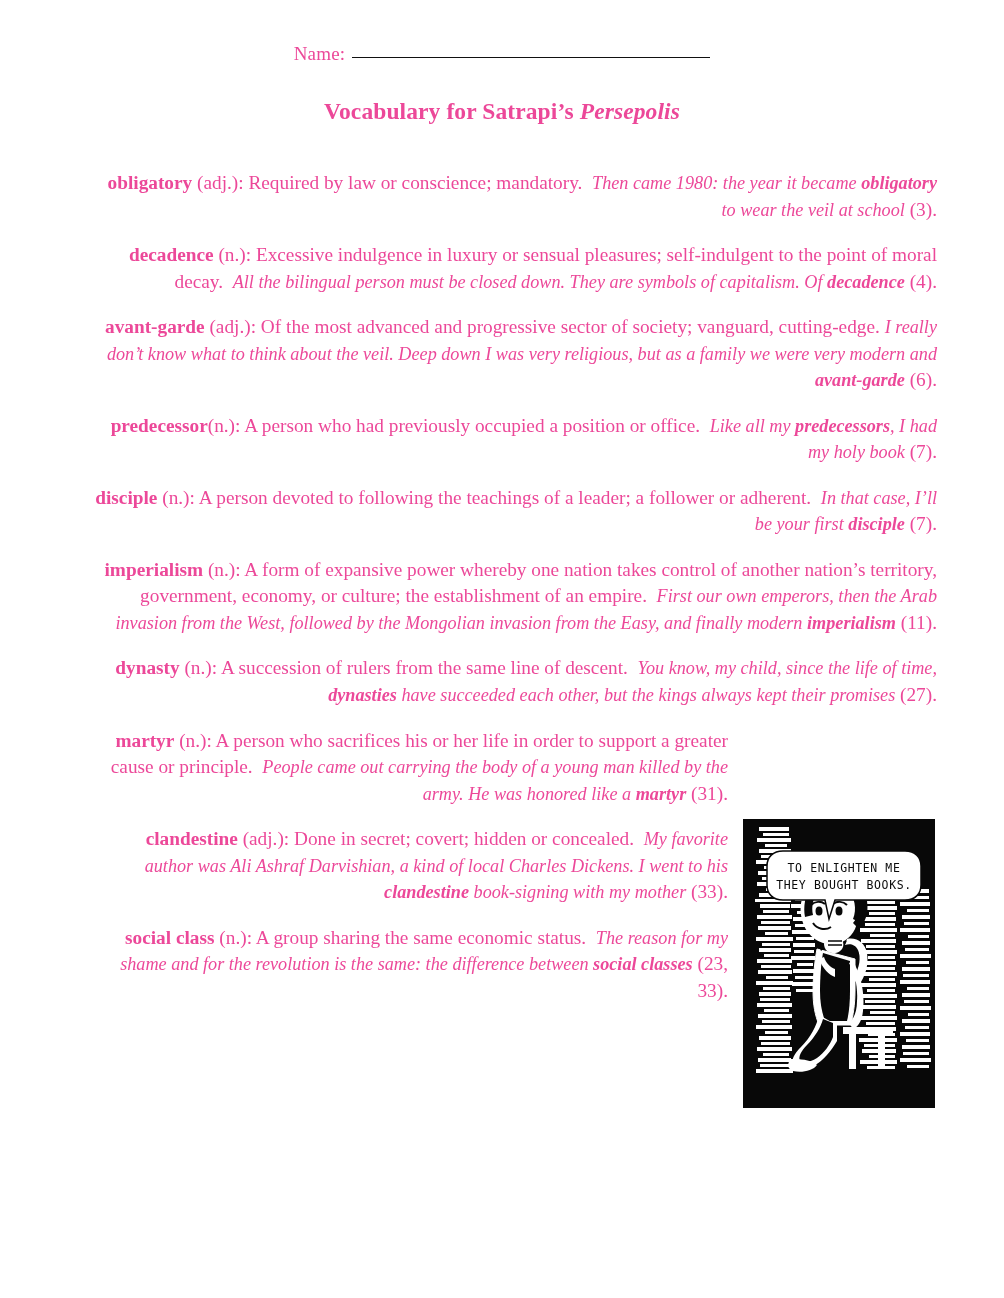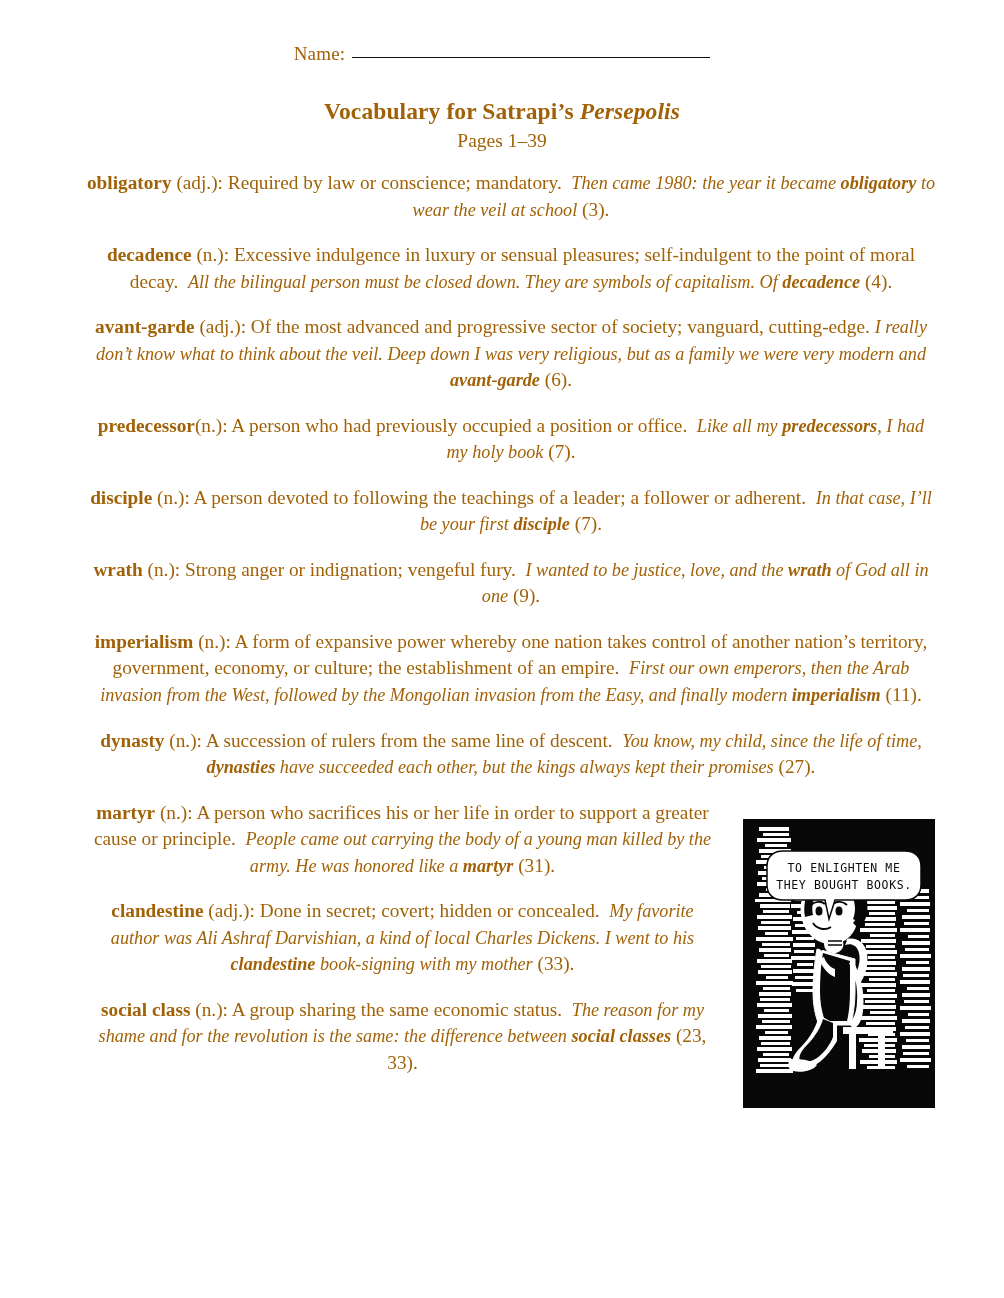--- a/index.html
+++ b/index.html
@@ -7,21 +7,21 @@
     margin: 0;
     padding: 0;
     background: #ffffff;
   }
   .page {
     position: relative;
     width: 1004px;
     height: 1298px;
     background: #ffffff;
     font-family: "Liberation Serif", "DejaVu Serif", serif;
-    color: #a16207;
+    color: #ec4899;
     overflow: hidden;
     box-sizing: border-box;
   }
 
   
   .name-line {
     position: absolute;
     top: 43px;
     left: 0;
     width: 1004px;
@@ -65,22 +65,22 @@
   
   .body-area {
     position: absolute;
     top: 170px;
     left: 85px;
     width: 852px;
   }
   .entry {
     font-size: 19.3px;
     line-height: 1.375;
-    margin: 0 0 19px 0;
-    text-align: center;
+    margin: 0 0 19px 8px;
+    text-align: right;
   }
   .entry:last-child { margin-bottom: 0; }
   .term {
     font-weight: bold;
     font-style: normal;
   }
   .pos { font-style: normal; }
   .definition { font-style: normal; }
   .quote {
     font-style: italic;
@@ -111,21 +111,20 @@
 <body>
 
 <div class="page">
 
   <div class="name-line">
     <span class="name-label">Name:</span><span class="name-rule"></span>
   </div>
 
   <div class="title-block">
     <div class="doc-title"><span>Vocabulary for Satrapi’s </span><span class="work">Persepolis</span></div>
-    <div class="doc-subtitle">Pages 1–39</div>
   </div>
 
   <div class="comic">
     <svg width="192" height="259" viewBox="0 0 192 259" xmlns="http://www.w3.org/2000/svg">
       <rect x="0" y="0" width="192" height="259" fill="#080808"></rect>
       <g fill="#ffffff">
         <rect x="16" y="8" width="30" height="4"></rect>
           <rect x="20" y="14" width="26" height="3"></rect>
         <rect x="14" y="19" width="34" height="4"></rect>
           <rect x="22" y="25" width="22" height="3"></rect>
@@ -331,27 +330,20 @@
     </p>
 
     <p class="entry">
       <span class="term">disciple</span>
       <span class="pos">(n.):</span>
       <span class="definition">A person devoted to following the teachings of a leader; a follower or adherent.</span>
       &nbsp;<span class="quote"><span>In that case, I’ll be your first </span><span class="term-inline">disciple</span><span></span></span>
       <span class="pg">(7).</span>
     </p>
 
-    <p class="entry">
-      <span class="term">wrath</span>
-      <span class="pos">(n.):</span>
-      <span class="definition">Strong anger or indignation; vengeful fury.</span>
-      &nbsp;<span class="quote"><span>I wanted to be justice, love, and the </span><span class="term-inline">wrath</span><span> of God all in one</span></span>
-      <span class="pg">(9).</span>
-    </p>
 
     <p class="entry">
       <span class="term">imperialism</span>
       <span class="pos">(n.):</span>
       <span class="definition">A form of expansive power whereby one nation takes control of another nation’s territory, government, economy, or culture; the establishment of an empire.</span>
       &nbsp;<span class="quote"><span>First our own emperors, then the Arab invasion from the West, followed by the Mongolian invasion from the Easy, and finally modern </span><span class="term-inline">imperialism</span><span></span></span>
       <span class="pg">(11).</span>
     </p>
 
     <p class="entry">

